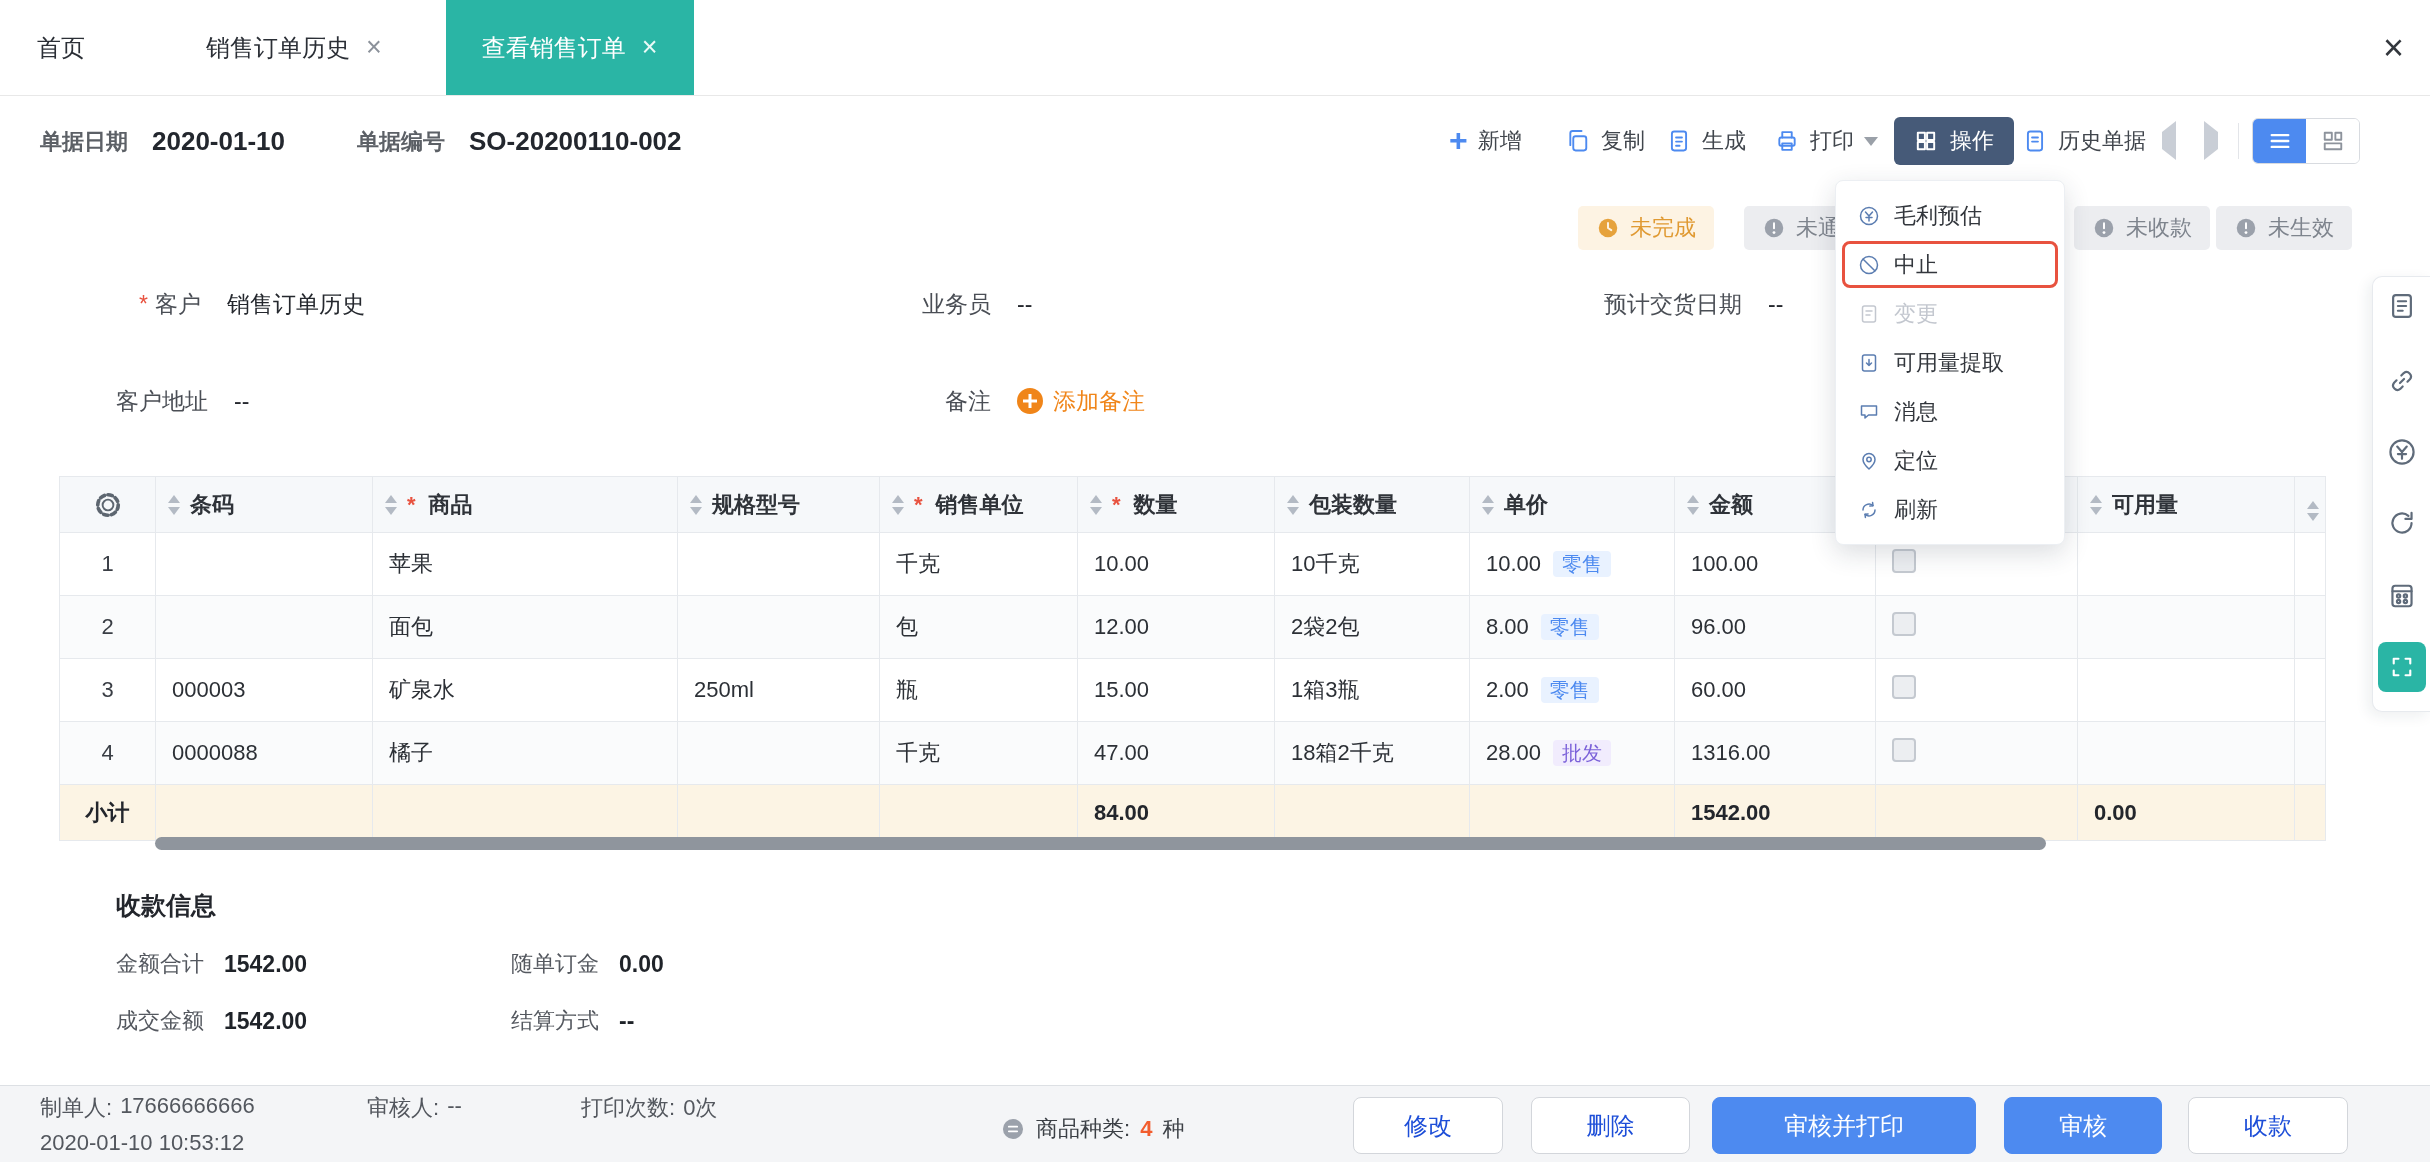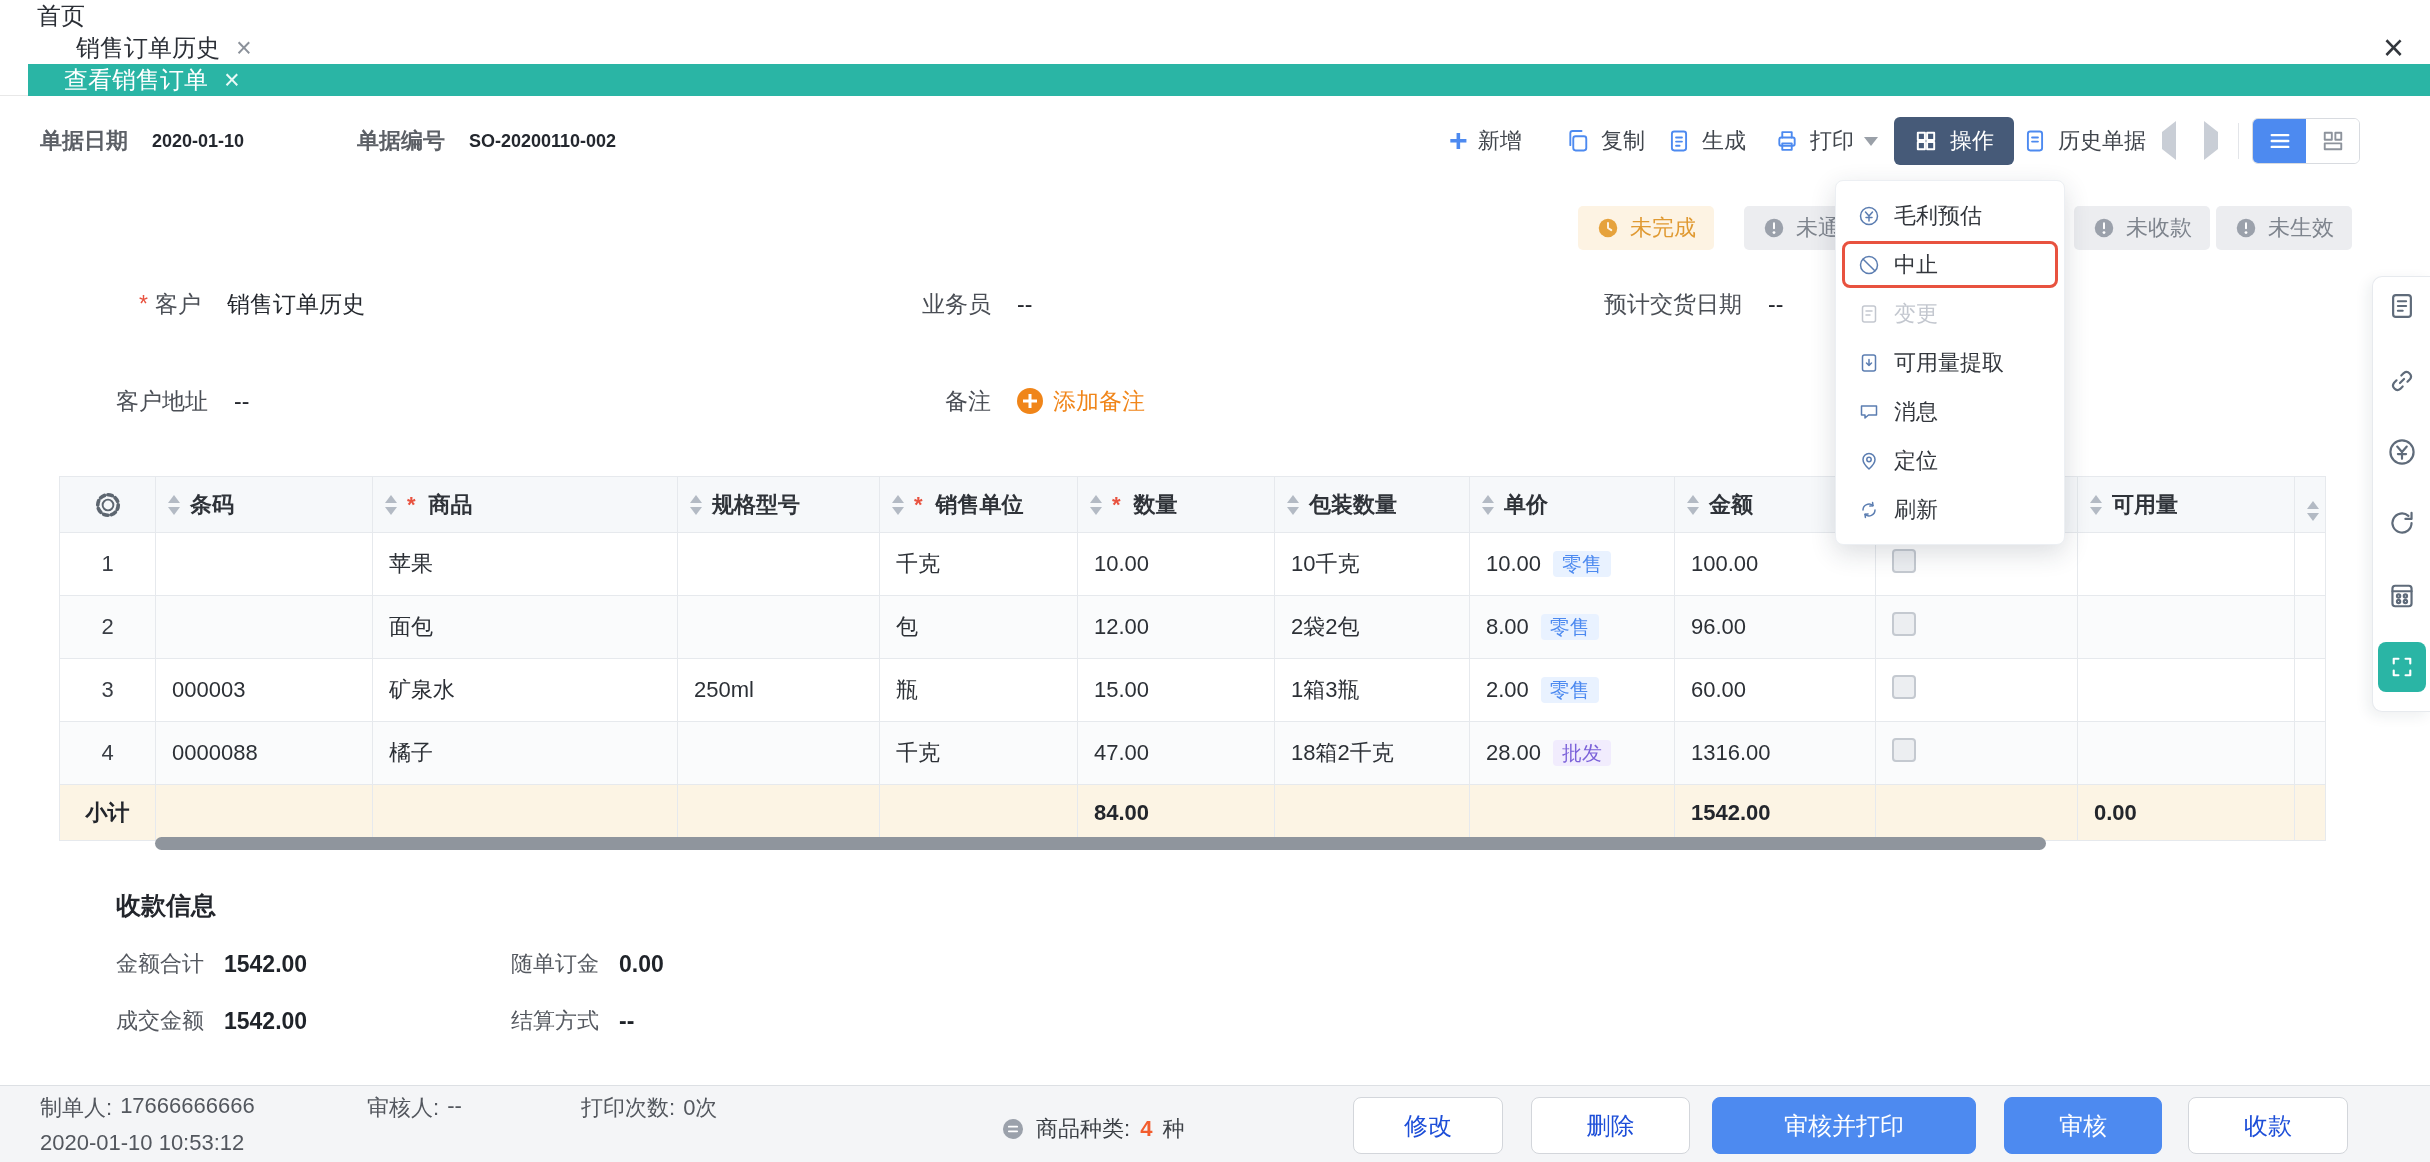--- a/index.html
+++ b/index.html
@@ -11,35 +11,35 @@
   html,body{width:2430px;height:1162px;}
   body{
     font-family:"Liberation Sans","DejaVu Sans",sans-serif;
     background:#fff; color:var(--txt); overflow:hidden; position:relative;
   }
   svg{stroke-linecap:round;stroke-linejoin:round;}
   .screen{position:absolute;inset:0;}
 
   
   .tabbar{position:absolute;top:0;left:0;right:0;height:96px;background:#fff;
-          border-bottom:1px solid #e8e8e8;display:flex;align-items:stretch;z-index:10;flex-direction:column;}
+          border-bottom:1px solid #e8e8e8;display:flex;align-items:stretch;z-index:10;}
   .tab{display:flex;align-items:center;gap:16px;padding:0 36px;font-size:24px;color:#2b2f36;cursor:pointer;}
   .tab.first{padding:0 45px 0 37px;}
   .tab.second{margin-left:40px;}
   .tab.active{background:var(--teal);color:#fff;margin-left:28px;}
   .tab-close{font-size:27px;color:#8b919a;line-height:1;}
   .tab.active .tab-close{color:#eafaf7;}
   .win-close{position:absolute;right:26px;top:50%;transform:translateY(-50%);
              font-size:36px;color:#33373d;cursor:pointer;}
 
   
   .toolbar{position:absolute;top:96px;left:0;right:0;height:90px;background:#fff;}
   .doc-field{position:absolute;top:50%;transform:translateY(-50%);display:flex;align-items:center;gap:24px;}
   .f-label{font-size:22px;color:var(--muted);font-weight:bold;}
-  .f-value{font-size:18px;font-weight:bold;color:#23272e;}
+  .f-value{font-size:26px;font-weight:bold;color:#23272e;}
   .tb-act{position:absolute;top:50%;transform:translateY(-50%);display:flex;align-items:center;
           gap:10px;font-size:22px;color:#41464d;cursor:pointer;white-space:nowrap;}
   .tb-act svg{width:26px;height:26px;stroke:var(--blue);stroke-width:1.6;fill:none;}
   .plus-glyph{color:var(--blue);font-size:32px;font-weight:bold;line-height:1;margin-top:-3px;}
   .caret-down{width:0;height:0;border:7px solid transparent;border-top:9px solid #9aa0a8;margin-top:8px;}
   .btn-operate{position:absolute;left:1894px;top:50%;transform:translateY(-50%);height:48px;
                padding:0 20px;background:var(--navy);border-radius:6px;color:#fff;display:flex;
                align-items:center;gap:12px;font-size:22px;cursor:pointer;}
   .btn-operate svg{width:24px;height:24px;stroke:#fff;stroke-width:1.8;fill:none;}
   .pg-btn{position:absolute;top:50%;transform:translateY(-50%);cursor:pointer;}

